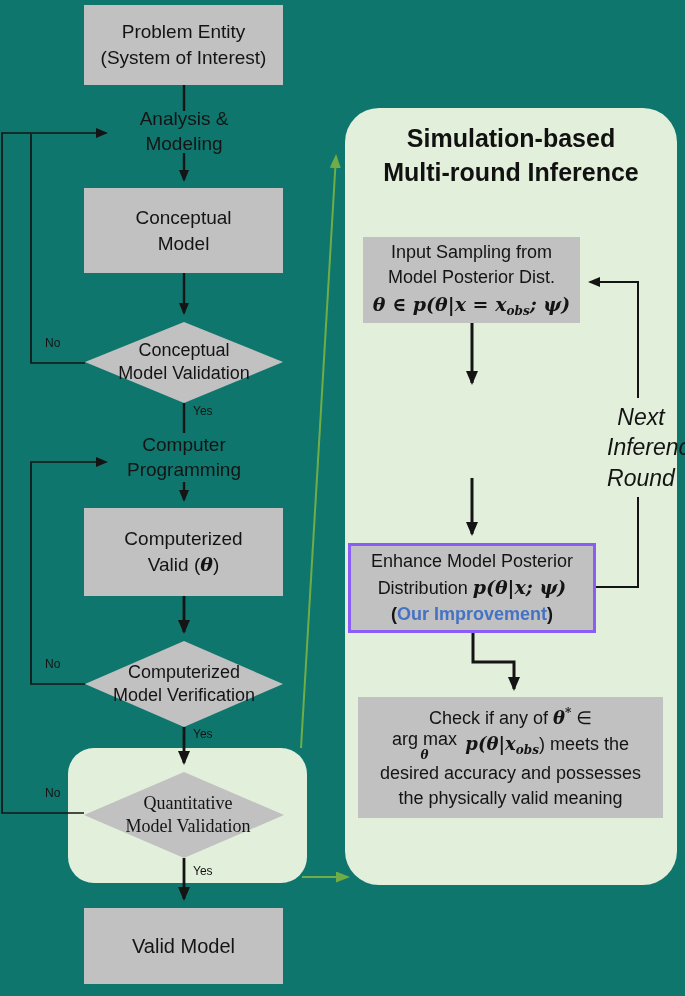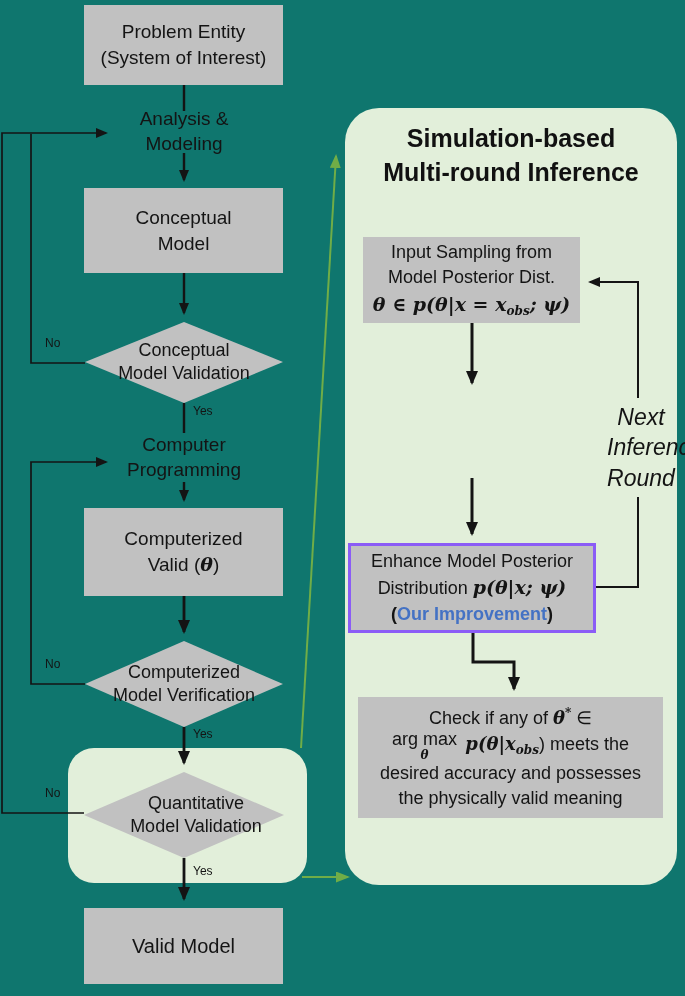--- a/index.html
+++ b/index.html
@@ -123,21 +123,21 @@
   <div class="abs gbox" style="left:84px;top:508px;width:199px;height:88px;flex-direction:column;">
     <span>Computerized</span>
     <span><span>Valid (</span><span class="math">θ</span><span>)</span></span>
   </div>
 
   <div class="abs dlabel pre" style="left:99px;top:650px;width:170px;height:68px;">Computerized
 Model Verification</div>
   <div class="abs yn" style="left:45px;top:657px;">No</div>
   <div class="abs yn" style="left:193px;top:727px;">Yes</div>
 
-  <div class="abs dlabel pre" style="left:111px;top:781px;width:170px;height:68px;">Quantitative
+  <div class="abs dlabel pre" style="left:103px;top:781px;width:170px;height:68px;font-family:Liberation Serif, serif;">Quantitative
 Model Validation</div>
   <div class="abs yn" style="left:45px;top:786px;">No</div>
   <div class="abs yn" style="left:193px;top:864px;">Yes</div>
 
   <div class="abs gbox" style="left:84px;top:908px;width:199px;height:76px;font-size:20px;">Valid Model</div>
 
   <div class="abs panel-title pre" style="left:365px;top:122px;width:292px;">Simulation-based
 Multi-round Inference</div>
 
   <div class="abs rbox" style="left:363px;top:237px;width:217px;height:86px;">

